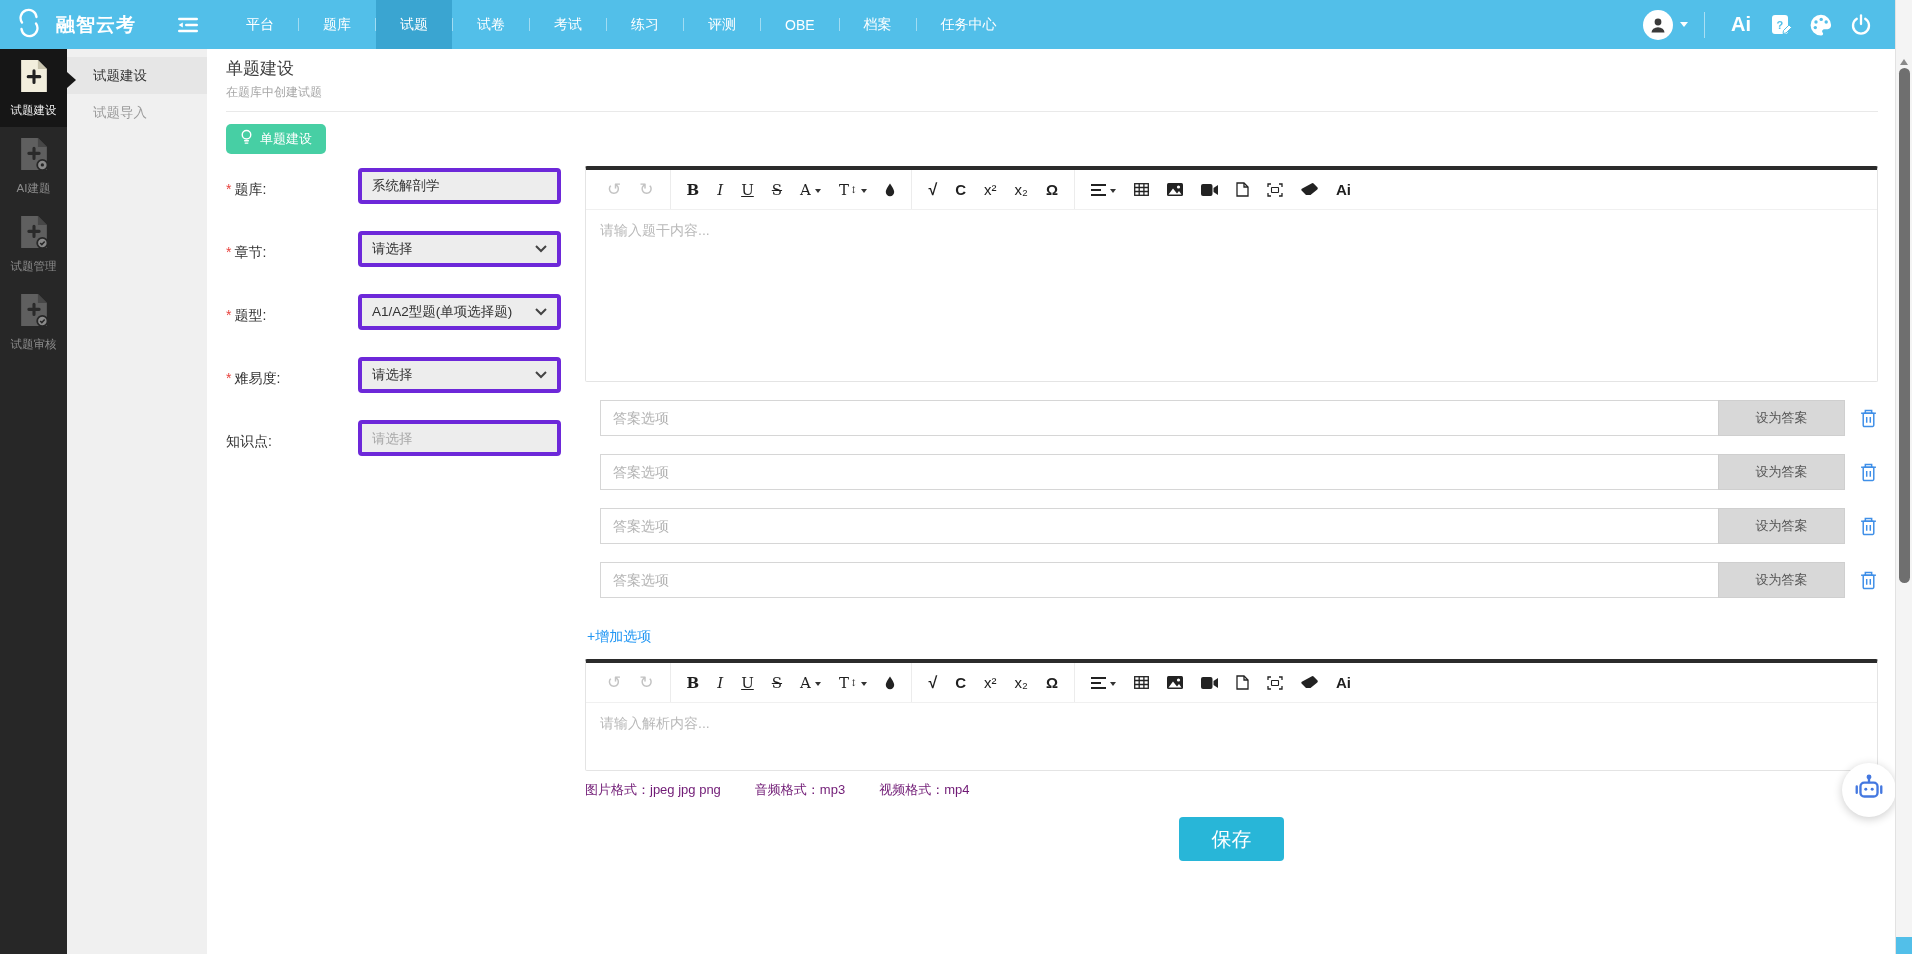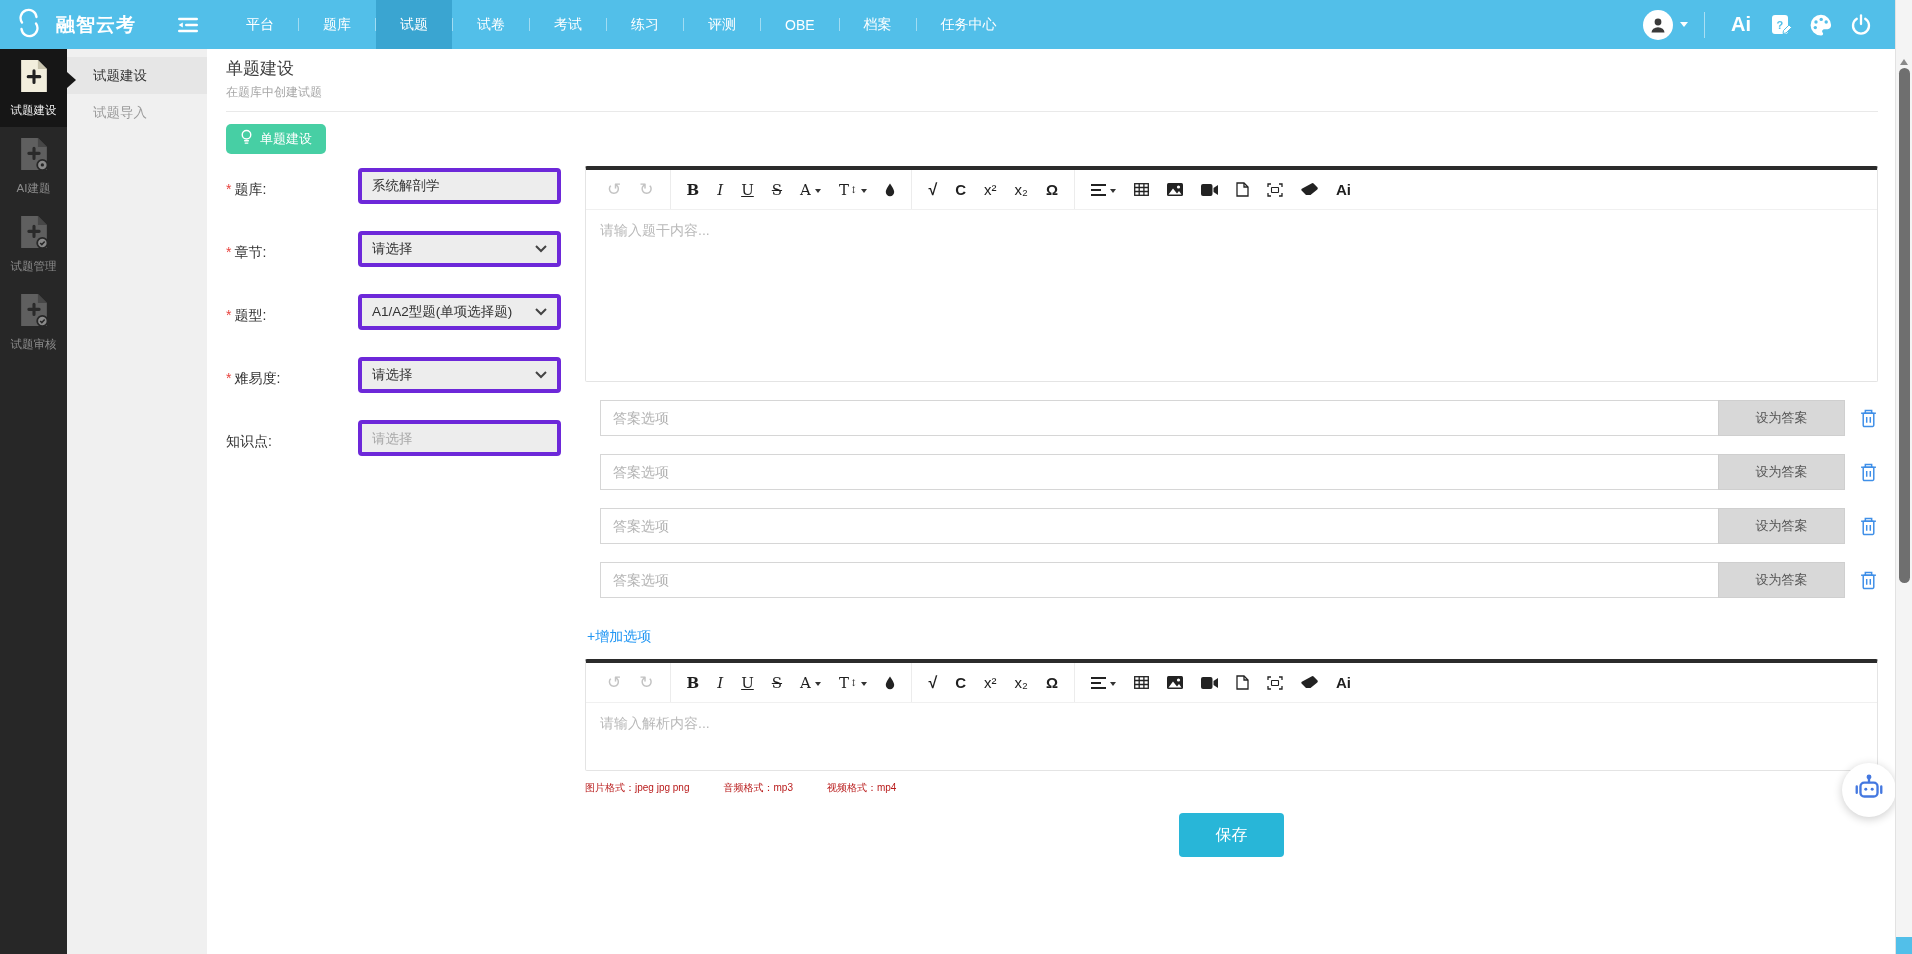--- a/index.html
+++ b/index.html
@@ -106,23 +106,23 @@
     font-size:14px; color:#333; font-family:inherit; outline:none; min-width:0;
   }
   .opt-input::placeholder { color:#b3b3b3; }
   .opt-set {
     width:127px; height:36px; background:#d8d8d8; border:1px solid #cfcfcf;
     font-size:13px; color:#555; cursor:pointer; font-family:inherit; flex:none;
   }
   .opt-trash { margin-left:13px; width:20px; display:flex; justify-content:center; cursor:pointer; flex:none; }
   .add-opt { display:inline-block; margin:12px 0 0 2px; color:#2196f3; font-size:14px; cursor:pointer; text-decoration:none; }
 
-  .hints { margin-top:10px; display:flex; gap:34px; font-size:10px; color:#b91c1c; white-space:nowrap; overflow:hidden; }
+  .hints { margin-top:10px; display:flex; gap:34px; font-size:13px; color:#701a75; white-space:nowrap; overflow:hidden; }
   .save-row { display:flex; justify-content:center; margin-top:18px; }
-  .save-btn { width:105px; height:44px; background:#28b6d8; color:#fff; border:none; border-radius:4px; font-size:16px; cursor:pointer; font-family:inherit; }
+  .save-btn { width:105px; height:44px; background:#28b6d8; color:#fff; border:none; border-radius:4px; font-size:20px; cursor:pointer; font-family:inherit; }
 
   
   .fab {
     position:absolute; right:16px; bottom:137px; width:54px; height:54px; border-radius:50%;
     background:#fff; box-shadow:0 2px 10px rgba(0,0,0,.2); display:flex; align-items:center;
     justify-content:center; cursor:pointer; z-index:9;
   }
 
   
   .scrollbar { position:absolute; right:0; top:0; bottom:0; width:17px; background:#f4f4f4; border-left:1px solid #e2e2e2; z-index:10; }

